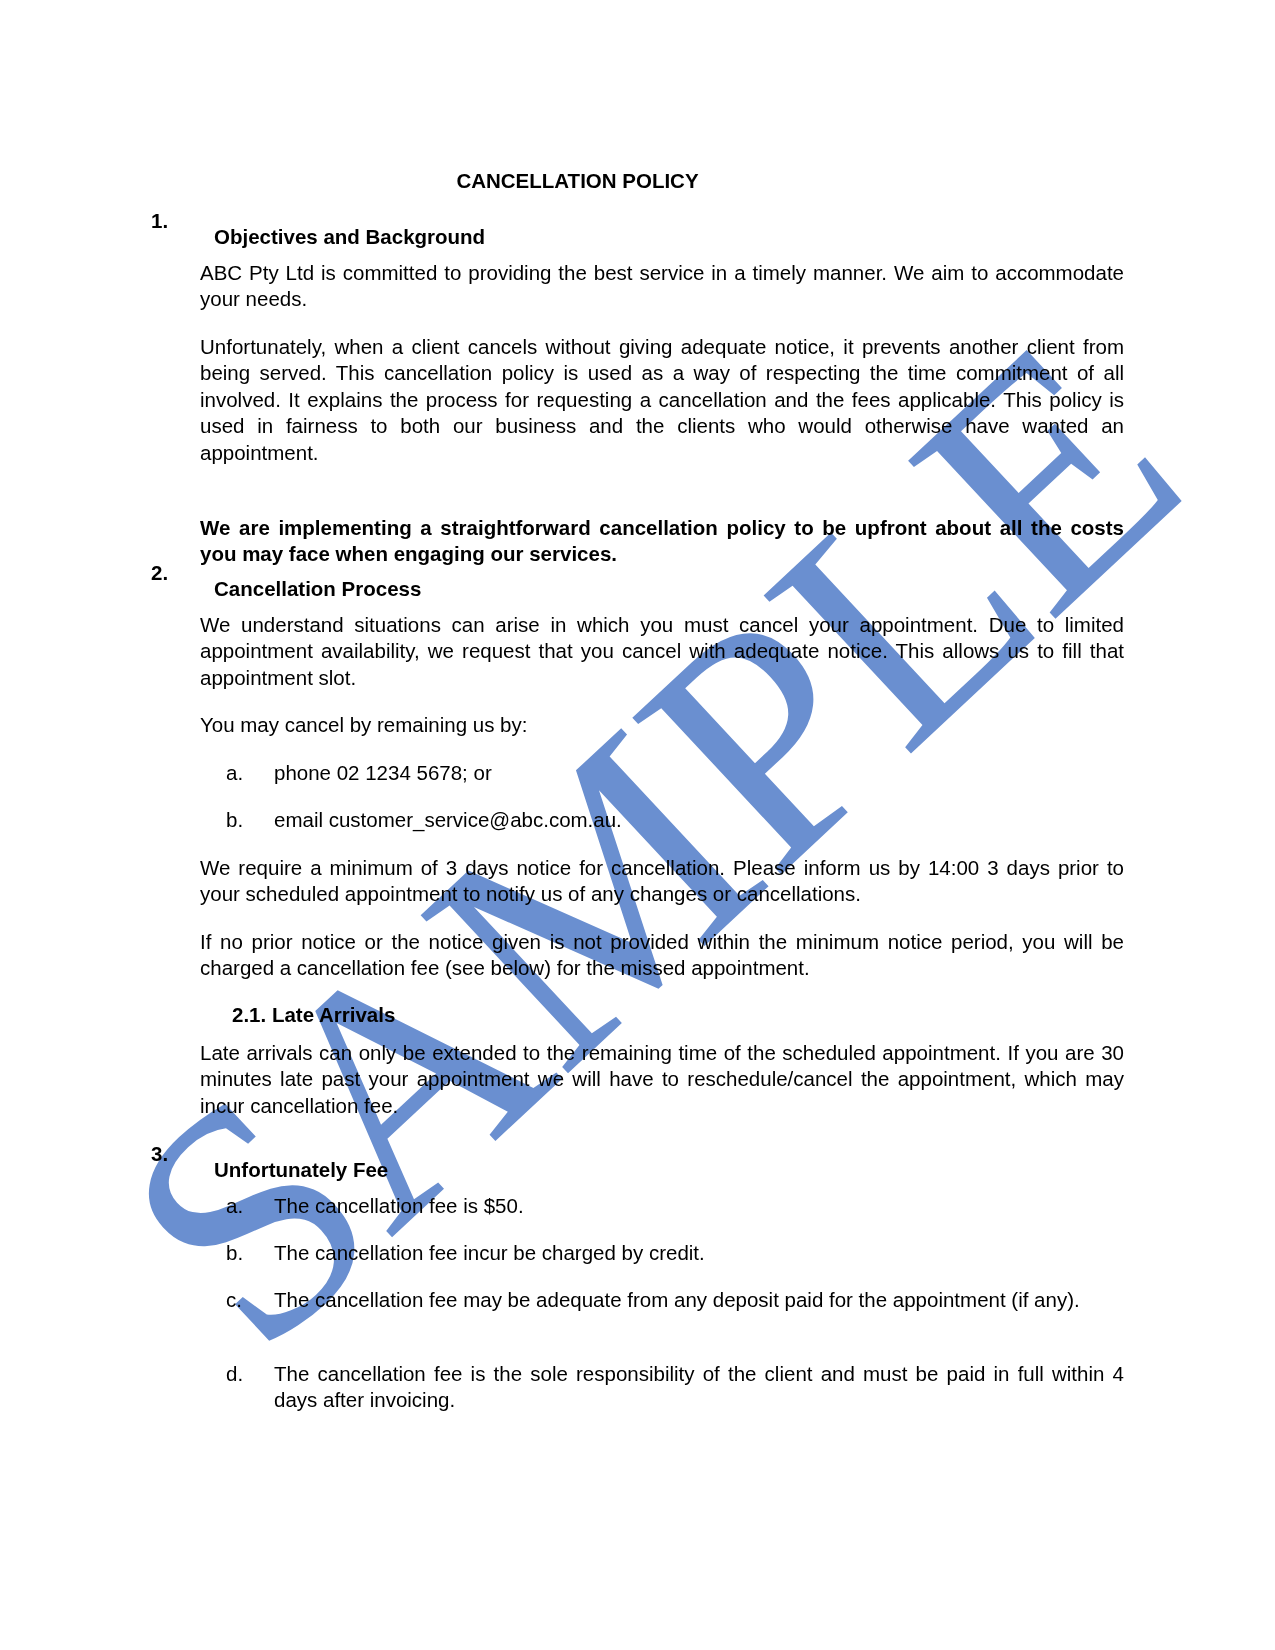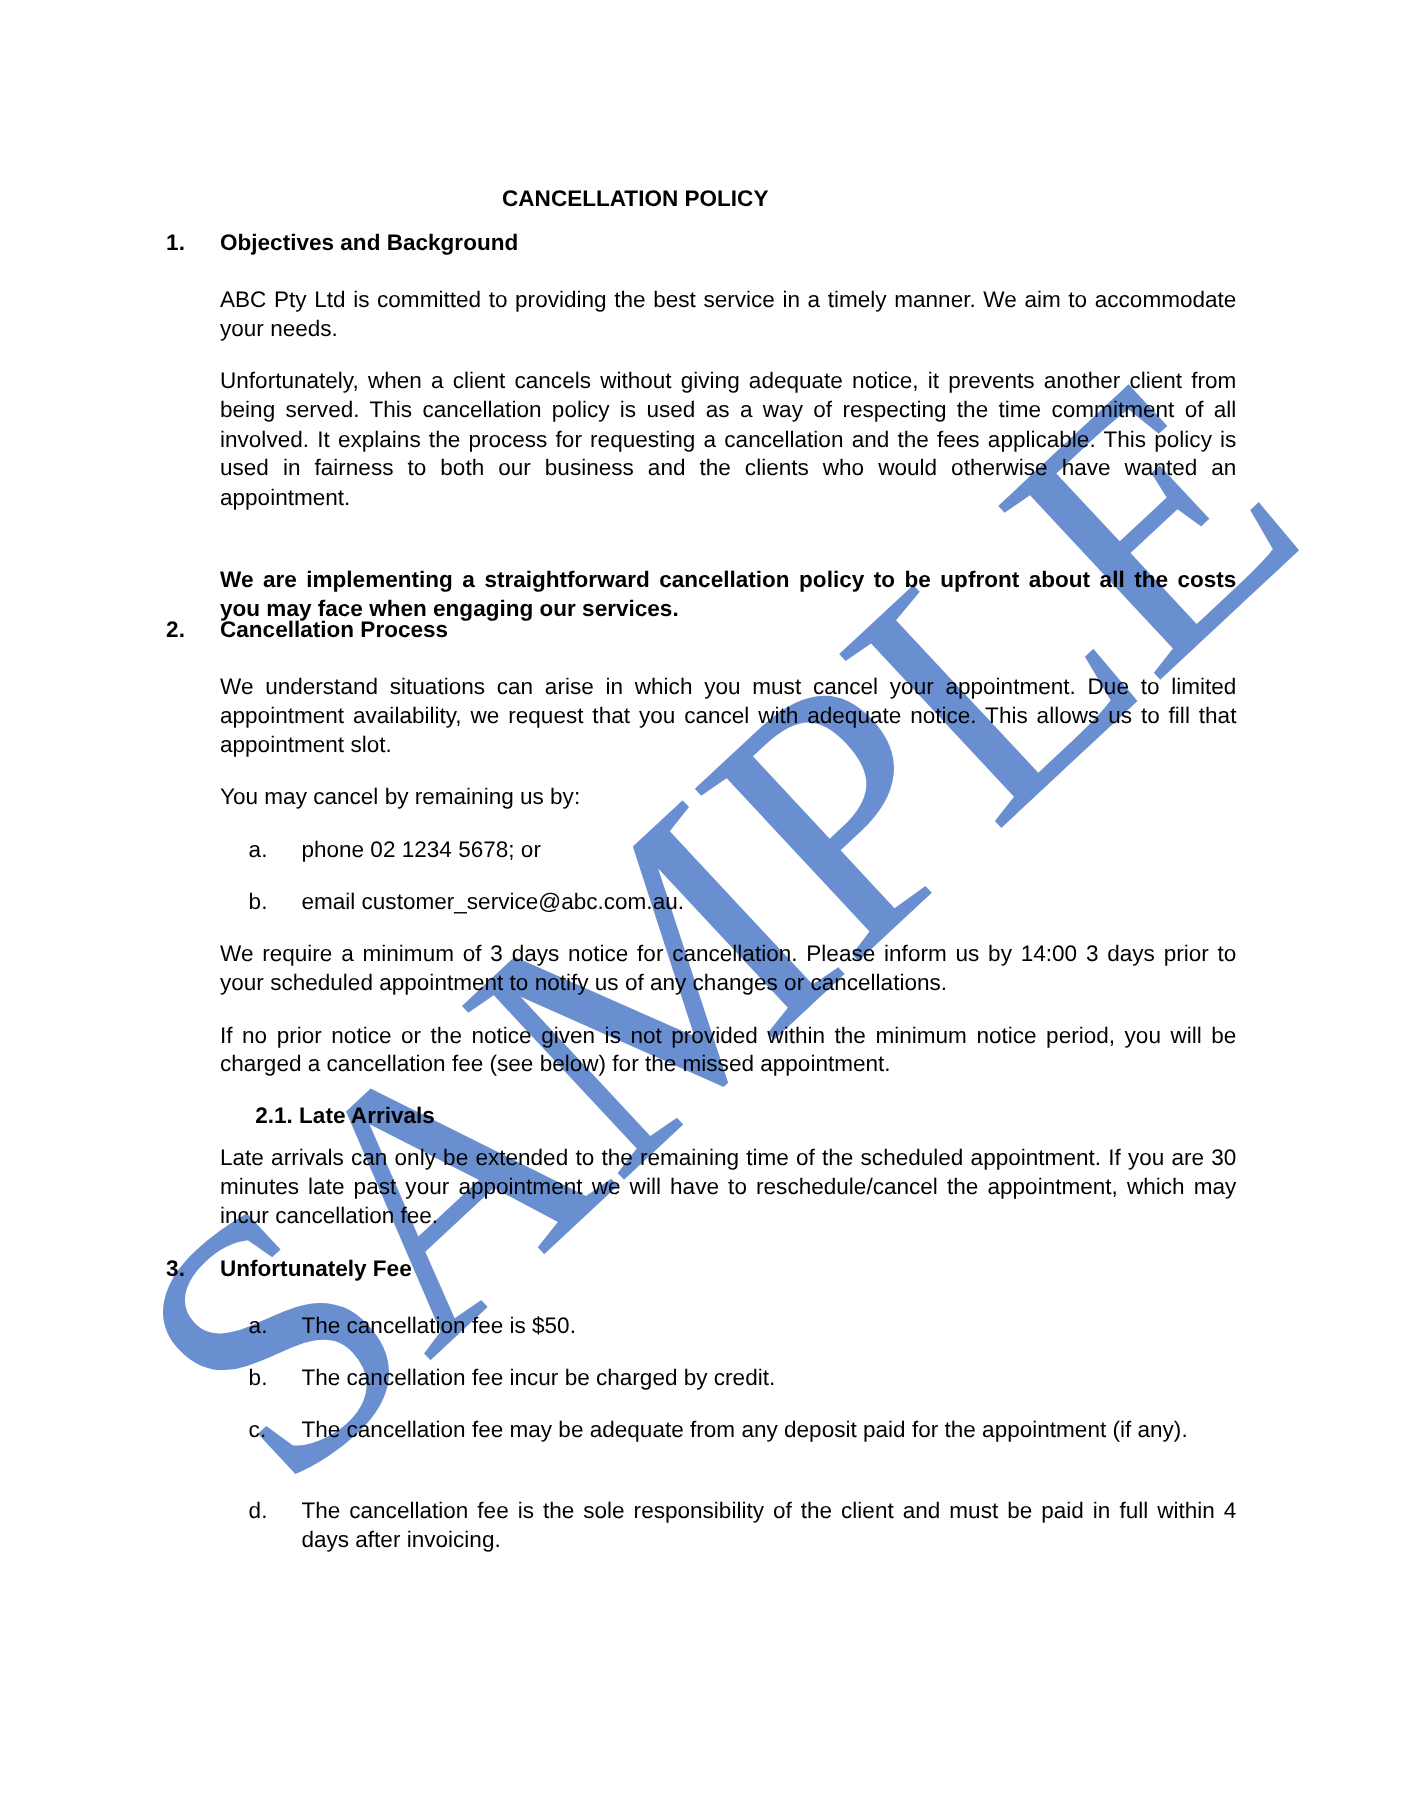--- a/index.html
+++ b/index.html
@@ -10,21 +10,21 @@
     transform: translate(-50%, -50%) rotate(-43deg);
     font-family: "Liberation Serif", serif;
     font-size: 330px; line-height: 1; letter-spacing: -4px;
     color: #6a8fd0; white-space: nowrap; z-index: 1;
     pointer-events: none;
   }
   .content { position: absolute; left: 0; top: 0; width: 1275px; z-index: 2; font-size: 20.5px; line-height: 26.4px; }
   .title { position: absolute; top: 168px; left: 0; width: 1155px; text-align: center; font-weight: bold; font-size: 20.5px; }
   .h1 { position: absolute; left: 151px; font-weight: bold; }
   .h1 .num { position: absolute; left: 0; }
-  .h1 .txt { position: absolute; left: 49px; white-space: nowrap; }
+  .h1 .txt { position: absolute; left: 63px; white-space: nowrap; margin-top: 16px; }
   .para { position: absolute; left: 200px; width: 924px; text-align: justify; }
   .h2 { position: absolute; left: 200px; font-weight: bold; white-space: nowrap; }
   .li { position: absolute; left: 226px; width: 898px; }
   .li .mk { position: absolute; left: 0; top: 0; }
   .li .tx { position: absolute; left: 48px; width: 850px; text-align: justify; }
   .justify-last { text-align-last: left; }
 </style>
 </head>
 <body>
 

